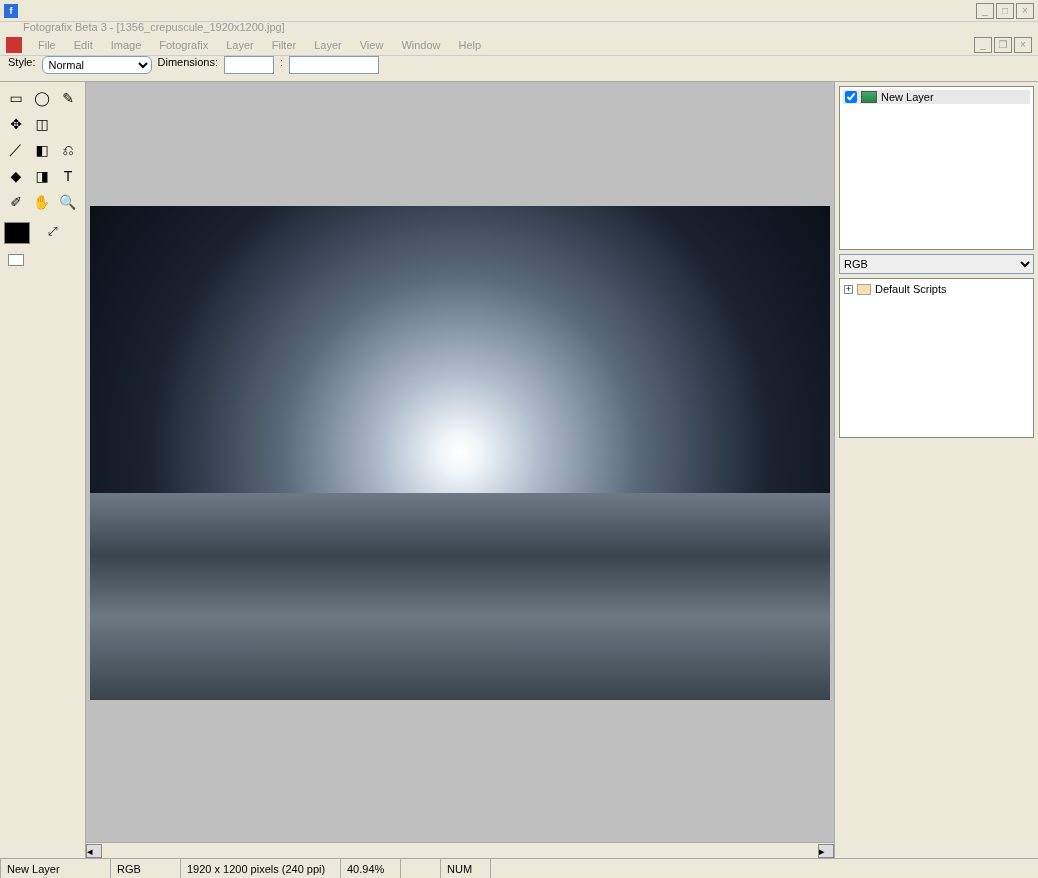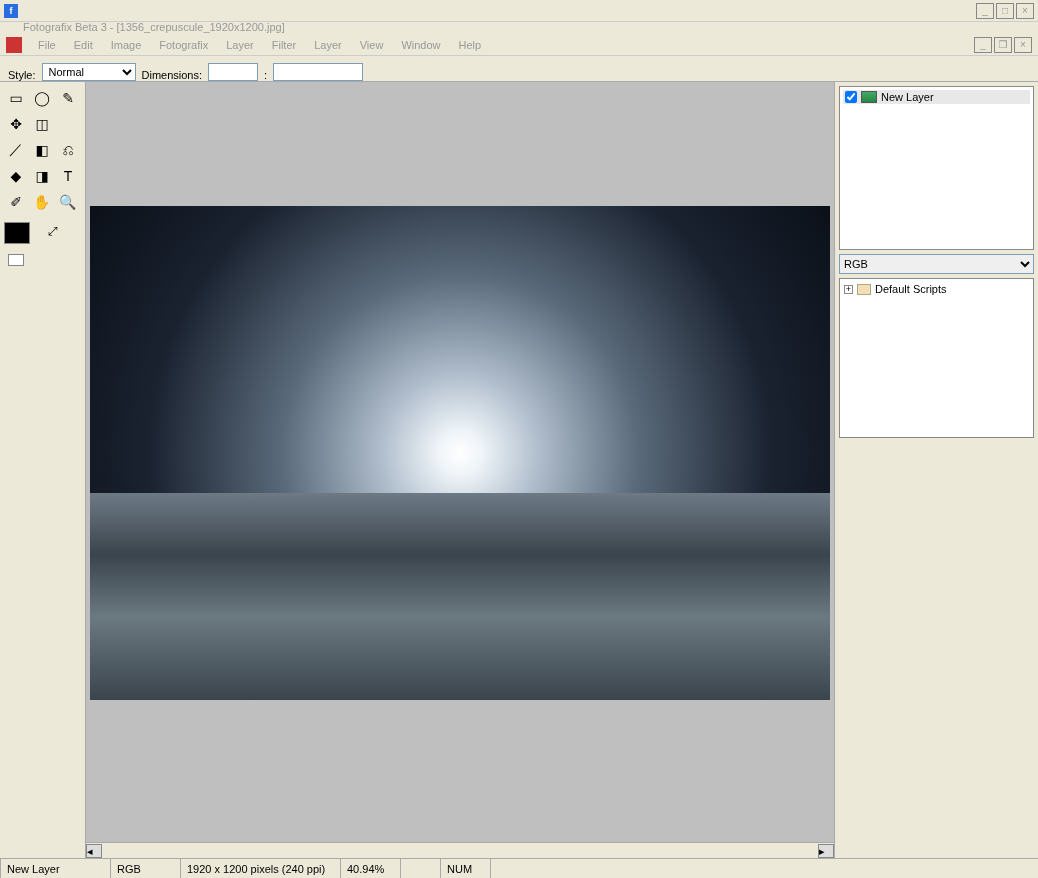--- a/index.html
+++ b/index.html
@@ -6,24 +6,24 @@
 body { background: #ece9d8; width: 1038px; height: 878px; overflow: hidden; display: flex; flex-direction: column; }
 .titlebar { height: 22px; background: linear-gradient(#ece9d8,#ece9d8); display: flex; align-items: center; padding: 0 4px; color: #999; border-bottom: 1px solid #ccc; }
 .titlebar .app-icon { width: 14px; height: 14px; background: #2a6de0; margin-right: 5px; display:flex;align-items:center;justify-content:center;color:#fff;font-weight:bold;font-size:9px;}
 .titlebar .title { flex: 1; margin-top: 32px; }
 .winbtns { display: flex; gap: 2px; }
 .winbtn { width: 18px; height: 16px; border: 1px solid #888; background: #ece9d8; display: flex; align-items: center; justify-content: center; font-size: 10px; cursor: pointer; }
 .menubar { height: 22px; display: flex; align-items: center; padding: 0 6px; gap: 2px; color: #999; border-bottom: 1px solid #ccc; margin-top: 12px; }
 .menubar .doc-icon { width: 16px; height: 16px; background: #c33; margin-right: 6px; }
 .menu-item { padding: 2px 8px; cursor: pointer; }
 .menubar .right-ctrls { margin-left: auto; display:flex; gap:2px;}
-.optbar { height: 26px; display: flex; align-items: flex-end; padding: 0 8px; gap: 6px; border-bottom: 1px solid #aaa; }
+.optbar { height: 26px; display: flex; align-items: flex-start; padding: 0 8px; gap: 6px; border-bottom: 1px solid #aaa; }
 .optbar label { color: #000; }
 .optbar select, .optbar input { border: 1px solid #7f9db9; background: #fff; height: 18px; padding: 0 2px; font-size: 11px; }
-.optbar select { width: 94px; }
+.optbar select { width: 110px; border-radius: 6px; }
 .optbar input.dim { width: 50px; }
 .main { flex: 1; display: flex; overflow: hidden; }
 .toolbox { width: 86px; background: #ece9d8; border-right: 1px solid #aaa; padding: 4px; }
 .toolgrid { display: grid; grid-template-columns: repeat(3, 24px); gap: 2px; margin-bottom: 8px; }
 .tool { width: 24px; height: 24px; border: 1px solid transparent; display: flex; align-items: center; justify-content: center; cursor: pointer; font-size: 14px; }
 .swatch-fg { width: 26px; height: 22px; background: #000; border: 1px solid #888; position: relative; }
 .swatch-bg { width: 16px; height: 12px; background: #fff; border: 1px solid #888; position: absolute; top: 32px; left: 4px; }
 .swap-ic { position:absolute; font-size:12px; left: 44px; top: 2px; cursor:pointer;}
 .canvas-area { flex: 1; background: #bfbfbf; position: relative; display: flex; flex-direction: column; overflow:hidden;}
 .canvas-img {

